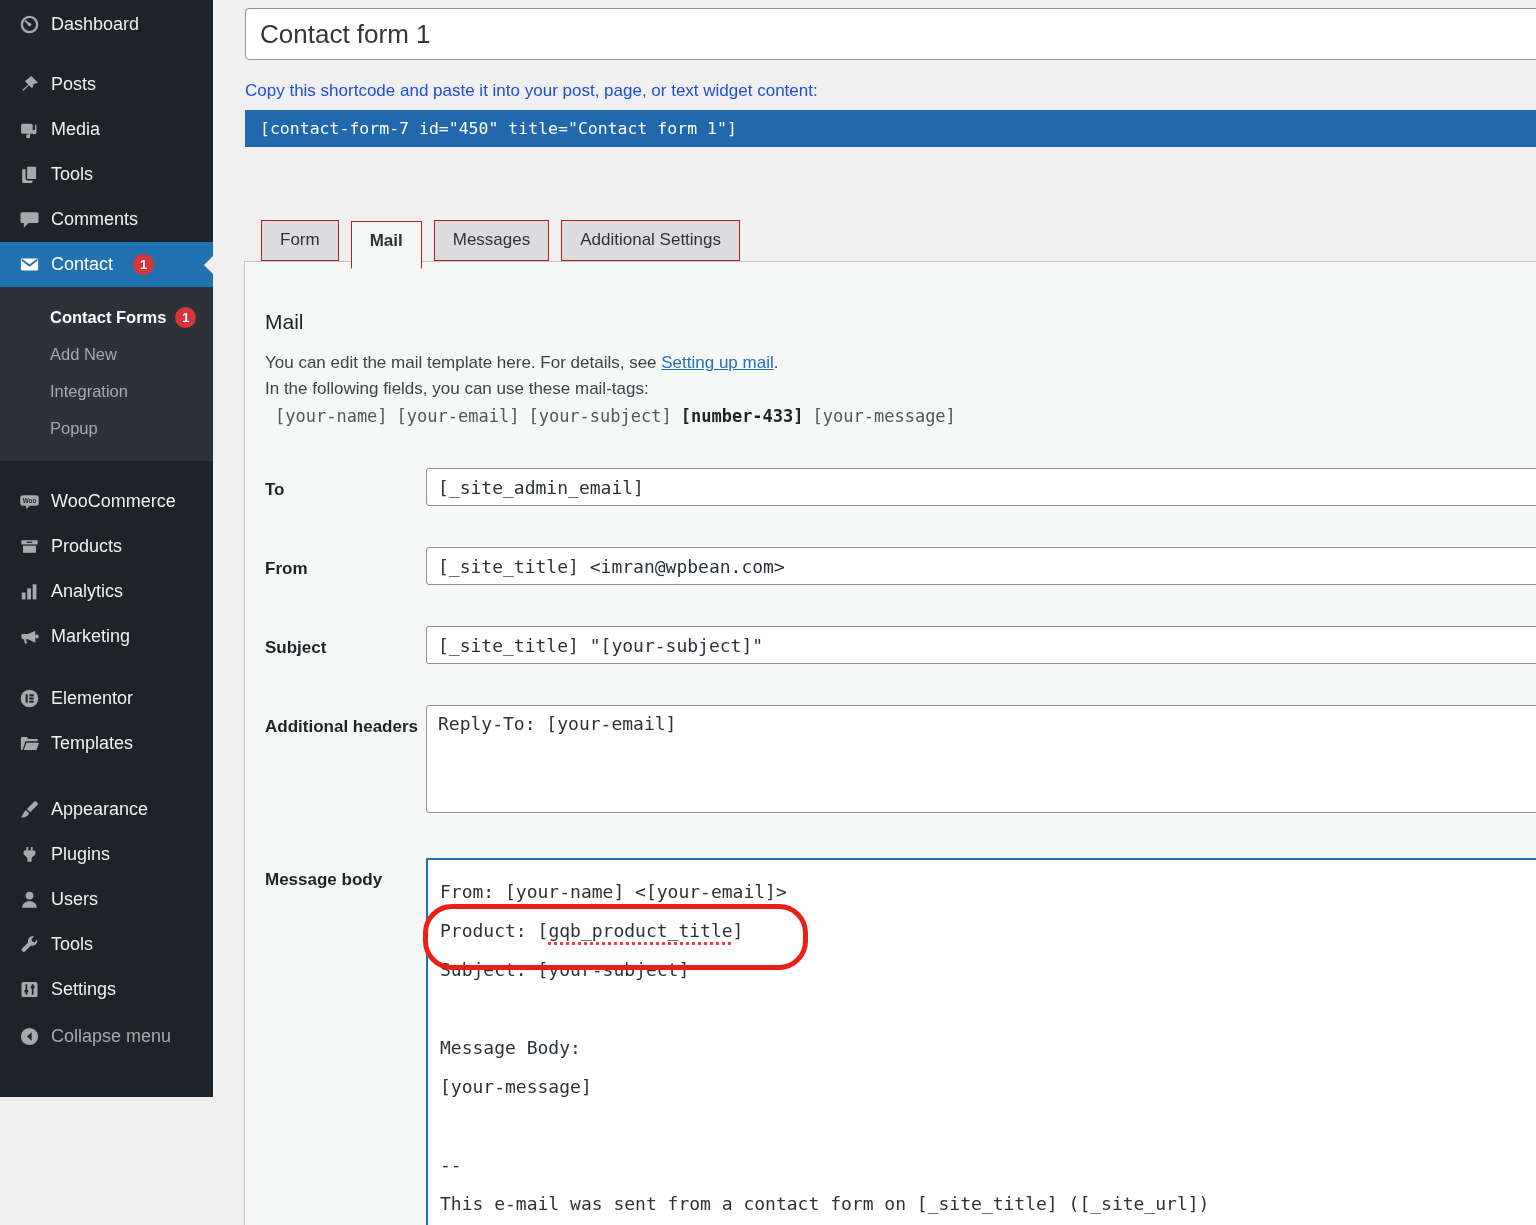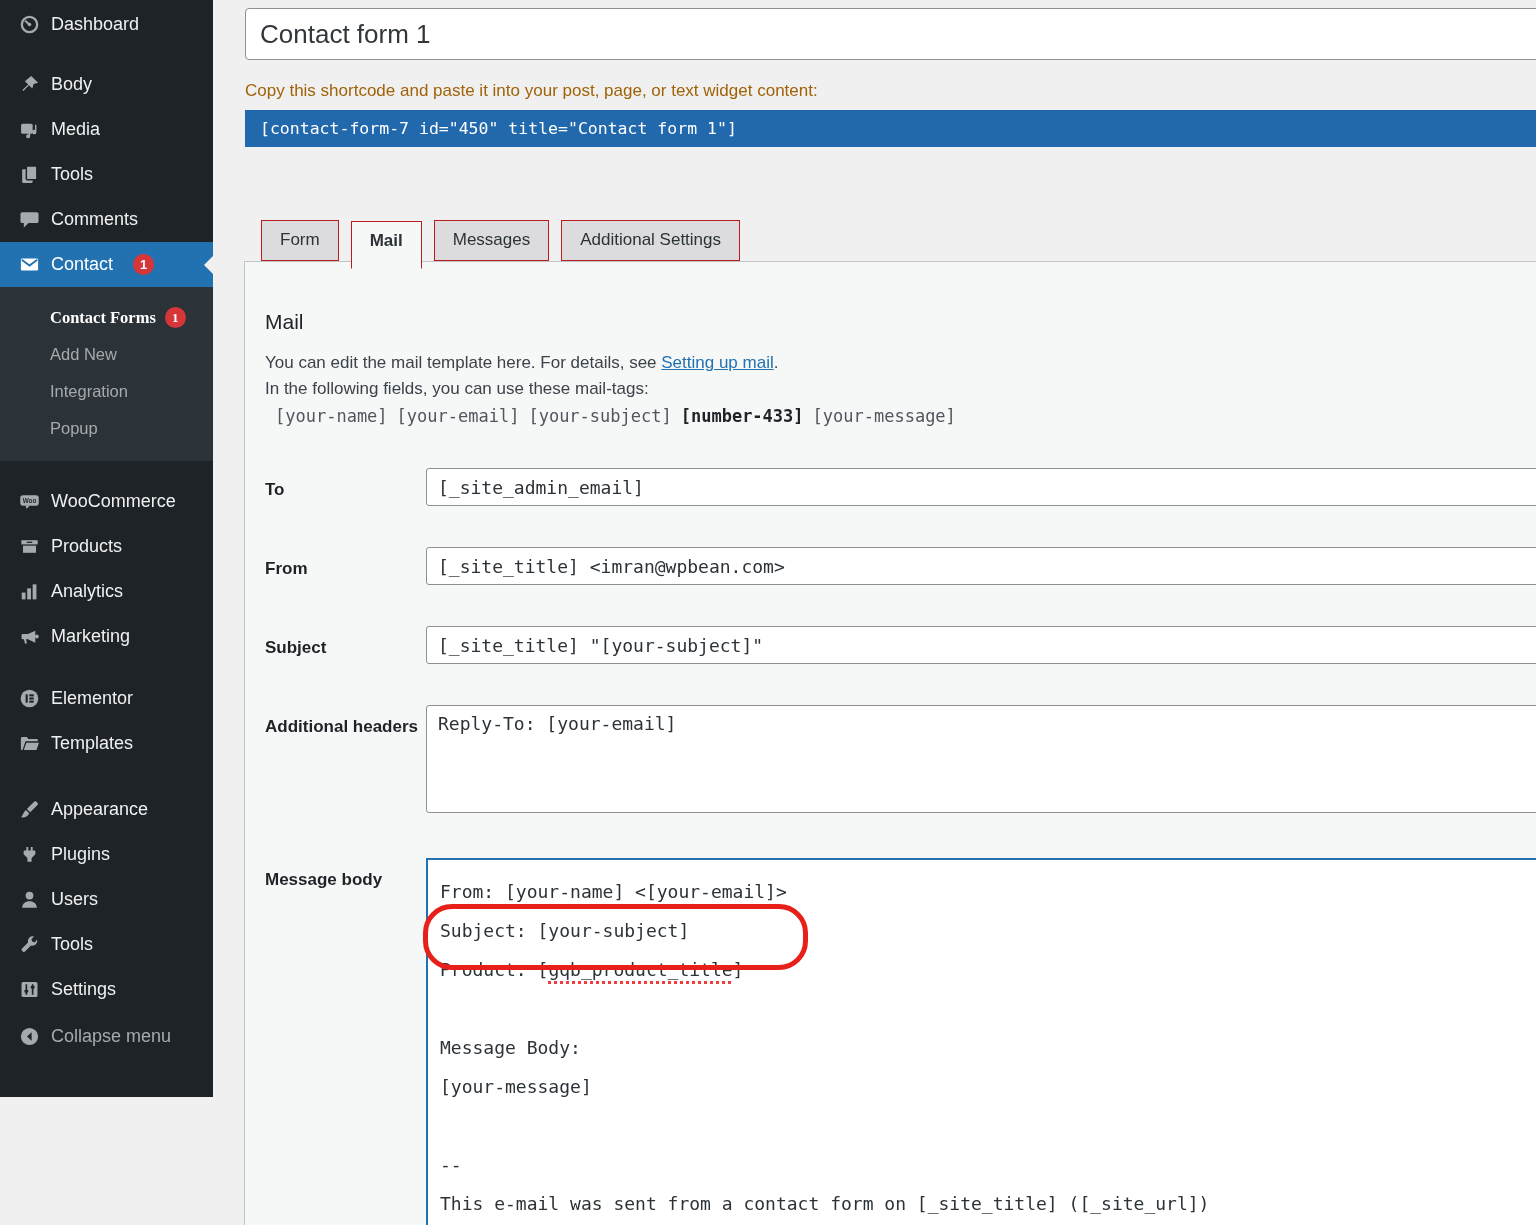--- a/index.html
+++ b/index.html
@@ -10,27 +10,27 @@
   
   .sidebar{position:absolute;left:0;top:0;width:213px;height:1097px;background:#1d2327;padding-top:2px;box-sizing:border-box;}
   .menu-item{height:45px;display:flex;align-items:center;padding-left:19px;gap:11px;color:#f0f0f1;font-size:18px;cursor:pointer;position:relative;}
   .menu-item .mi-icon{width:21px;height:21px;flex:none;display:flex;align-items:center;justify-content:center;}
   .menu-item.sep{margin-top:15px;}
   .menu-item.active{background:#2271b1;color:#fff;}
   .menu-item.active .notch{position:absolute;right:0;top:50%;transform:translateY(-50%);width:0;height:0;border:9px solid transparent;border-right:9px solid #f0f0f1;}
   .badge{display:inline-block;min-width:21px;height:21px;line-height:21px;border-radius:50%;background:#d63638;color:#fff;font-size:13px;font-weight:700;text-align:center;margin-left:9px;padding:0 2px;box-sizing:border-box;}
   .submenu{background:#2c3338;padding:12px 0 14px;}
   .submenu-item{height:37px;display:flex;align-items:center;padding-left:50px;font-size:16.5px;color:#a7aaad;cursor:pointer;}
-  .submenu-item.active{color:#fff;font-weight:700;font-family:Liberation Serif, serif;}
+  .submenu-item.active{color:#fff;font-weight:700;}
   .collapse-item{color:#a7aaad;margin-top:2px;}
   svg.icon{display:block;}
   
   .content{position:absolute;left:213px;top:0;width:1323px;height:1225px;background:#f0f0f1;padding:8px 0 0 32px;box-sizing:border-box;overflow:hidden;}
   .title-input{display:block;width:calc(100% + 6px);height:52px;box-sizing:border-box;border:1px solid #8c8f94;border-radius:4px;background:#fff;font-size:26px;color:#32373c;padding:4px 14px;font-family:"Liberation Sans",sans-serif;}
-  .shortcode-hint{margin:21px 0 9px;font-size:17px;color:#a16207;}
+  .shortcode-hint{margin:21px 0 9px;font-size:17px;color:#1d4ed8;}
   .shortcode-box{width:calc(100% + 6px);height:37px;box-sizing:border-box;background:#2268ad;color:#fff;display:flex;align-items:center;padding:0 15px;font-family:"DejaVu Sans Mono",monospace;font-size:16.5px;cursor:text;}
   
   .tabs{display:flex;align-items:flex-end;margin:73px 0 0 16px;position:relative;z-index:2;gap:12px;}
   .tab{background:#dcdcde;border:1px solid #b91c1c;color:#2c3338;font-size:17px;padding:9px 18px 10px;cursor:pointer;}
   .tab.active{background:#f6f7f7;font-weight:700;border-bottom-color:#f6f7f7;padding-bottom:17px;margin-bottom:-8px;}
   
   .panel{position:relative;z-index:1;margin-left:-1px;margin-right:-2px;border:1px solid #c3c4c7;border-right:none;border-bottom:none;background:#f6f7f7;min-height:978px;padding:48px 0 0 20px;box-sizing:border-box;}
   .panel h2{margin:0;font-size:21px;font-weight:400;color:#1d2327;}
   .panel-desc{margin-top:16px;font-size:17px;line-height:26px;color:#3c434a;}
   .panel-desc a{color:#2271b1;text-decoration:underline;cursor:pointer;}
@@ -65,21 +65,21 @@
       </span>
     <span>Dashboard</span>
   </div>
 
   <div class="menu-item sep">
     <span class="mi-icon">
         <svg class="icon" width="21" height="21" viewBox="0 0 20 20">
           <path fill="#a7aaad" d="M11.6 1.8l6.6 6.6-4.3 1.2-1.2 4.3-3.2-3.2-5.3 5.6-1-1 5.6-5.3-3.2-3.2z"></path>
         </svg>
       </span>
-    <span>Body</span>
+    <span>Posts</span>
   </div>
 
   <div class="menu-item">
     <span class="mi-icon">
         <svg class="icon" width="21" height="21" viewBox="0 0 20 20">
           <rect x="2" y="4.5" width="11" height="9.5" rx="1.5" fill="#a7aaad"></rect>
           <path fill="#a7aaad" d="M16.6 5.5v7a2.1 2.1 0 11-1.4-2V5.5zM10.6 10.5v6a1.9 1.9 0 11-1.3-1.8v-4.2z"></path>
         </svg>
       </span>
     <span>Media</span>
@@ -316,22 +316,22 @@
         <div class="field-label">Additional headers</div>
         <div class="field-control"><textarea class="headers-textarea" style="">Reply-To: [your-email]</textarea></div>
       </div>
 
       <div class="field-row mb-row">
         <div class="field-label">Message body</div>
         <div class="field-control">
           <div class="mb-wrap">
             <div class="body-editor">
               <div class="bl">From: [your-name] &lt;[your-email]&gt;</div>
+              <div class="bl"><span>Product: [</span><span class="misspell">gqb_product_title</span><span>]</span></div>
               <div class="bl">Subject: [your-subject]</div>
-              <div class="bl"><span>Product: [</span><span class="misspell">gqb_product_title</span><span>]</span></div>
               <div class="bl"></div>
               <div class="bl">Message Body:</div>
               <div class="bl">[your-message]</div>
               <div class="bl"></div>
               <div class="bl">--</div>
               <div class="bl">This e-mail was sent from a contact form on [_site_title] ([_site_url])</div>
             </div>
             <div class="annotation-oval"></div>
           </div>
         </div>

